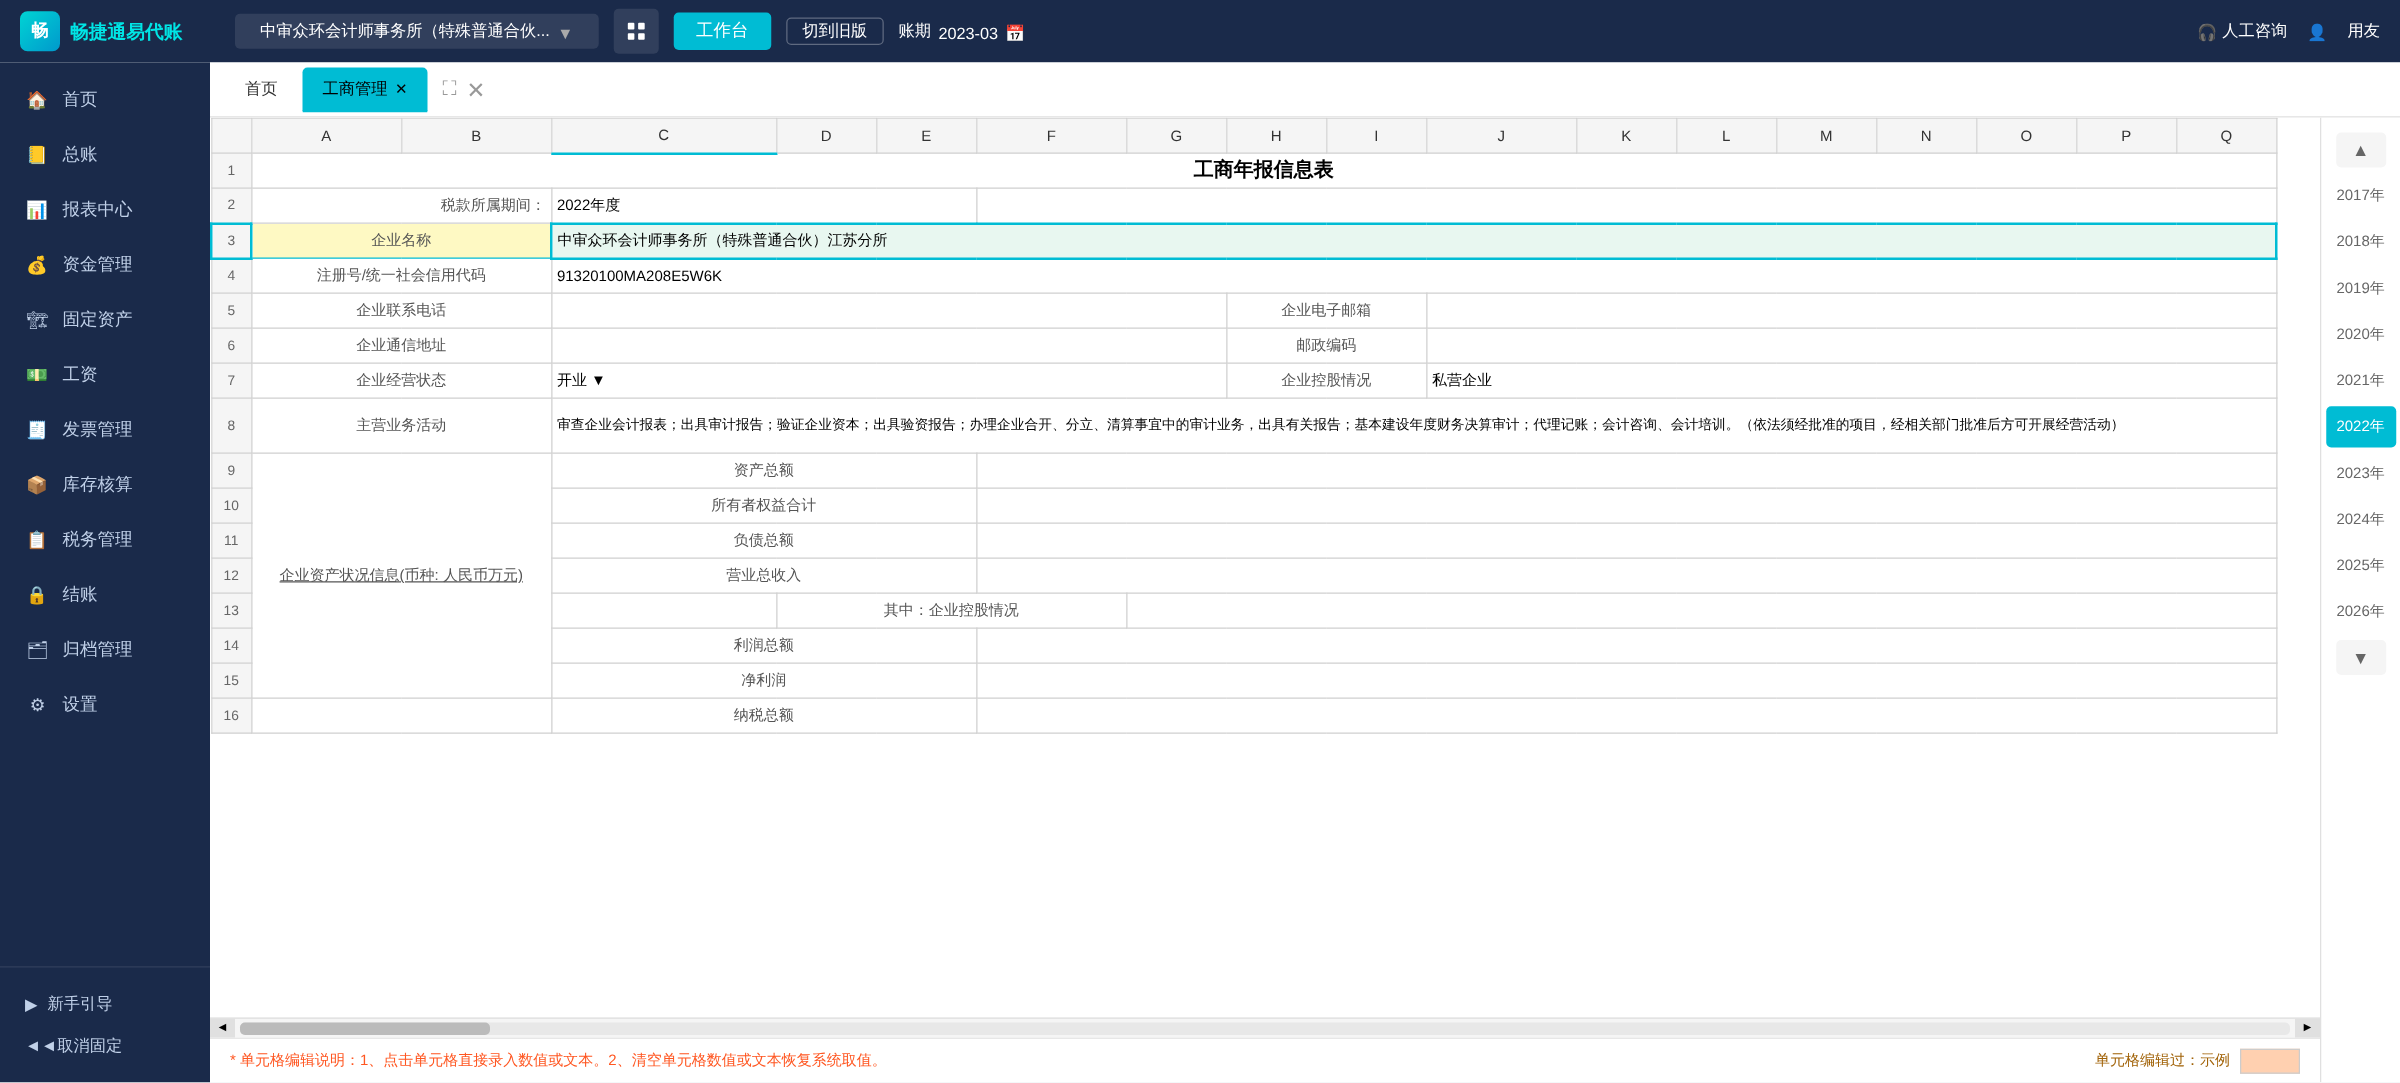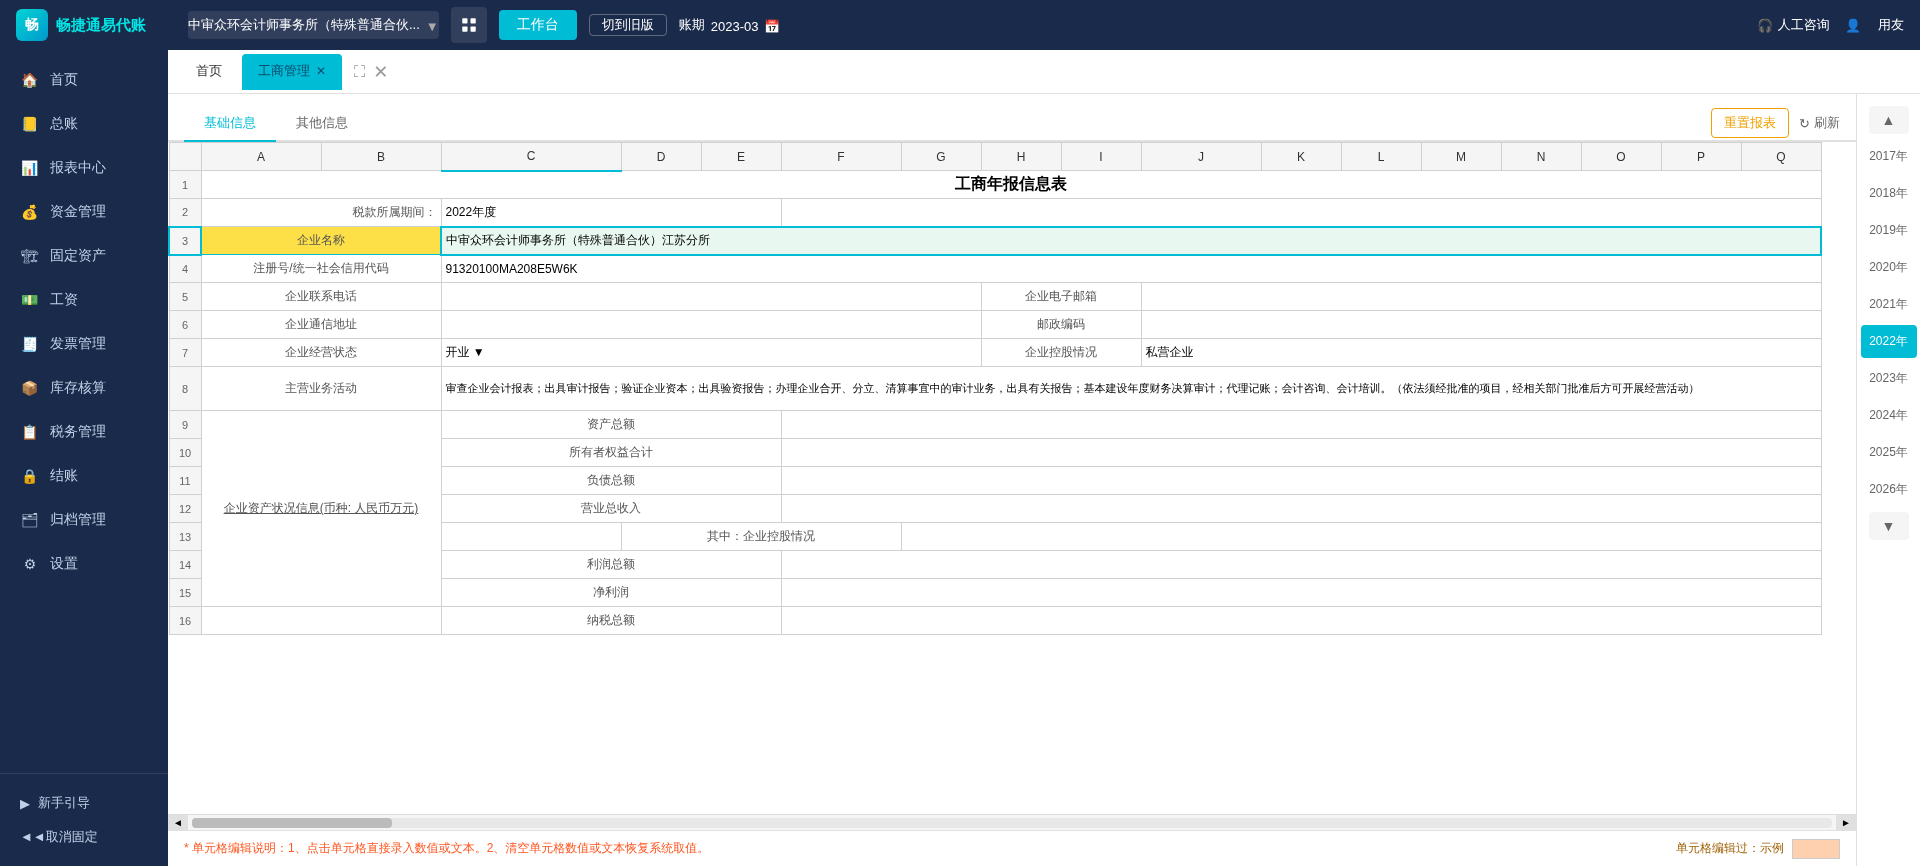--- a/index.html
+++ b/index.html
@@ -5,21 +5,21 @@
     * { box-sizing: border-box; margin: 0; padding: 0; }
     body { font-family: "Microsoft YaHei", "PingFang SC", sans-serif; font-size: 13px; background: #f0f2f5; overflow: hidden; width: 1920px; height: 866px; }
 
     
     .top-header {
       display: flex; align-items: center; height: 50px;
       background: #1a2a4a; padding: 0 16px; gap: 12px;
     }
     .logo-area { display: flex; align-items: center; gap: 8px; color: #00e5e5; font-size: 15px; font-weight: bold; min-width: 160px; }
     .logo-icon { width: 32px; height: 32px; background: linear-gradient(135deg, #00d4d4, #0099cc); border-radius: 6px; display: flex; align-items: center; justify-content: center; color: white; font-size: 14px; font-weight: bold; }
-    .company-selector { display: flex; align-items: flex-end; gap: 6px; background: rgba(255,255,255,0.1); border-radius: 4px; padding: 5px 0; color: white; cursor: pointer; font-size: 13px; }
+    .company-selector { display: flex; align-items: flex-end; gap: 6px; background: rgba(255,255,255,0.1); border-radius: 4px; padding: 5px 20px; color: white; cursor: pointer; font-size: 13px; }
     .company-selector .arrow { color: #aaa; }
     .icon-btn { width: 36px; height: 36px; background: rgba(255,255,255,0.1); border-radius: 4px; display: flex; align-items: center; justify-content: center; color: white; cursor: pointer; }
     .workbench-btn { background: #00bcd4; color: white; border: none; border-radius: 4px; padding: 6px 18px; font-size: 14px; cursor: pointer; }
     .switch-btn { background: transparent; color: white; border: 1px solid rgba(255,255,255,0.3); border-radius: 4px; padding: 1px 12px; font-size: 13px; cursor: pointer; }
     .period-area { display: flex; align-items: flex-end; gap: 6px; color: white; font-size: 13px; }
     .header-right { margin-left: auto; display: flex; align-items: center; gap: 16px; color: white; font-size: 13px; }
     .header-right .service { display: flex; align-items: center; gap: 4px; cursor: pointer; }
 
     
     .layout { display: flex; height: calc(866px - 50px); }
@@ -29,21 +29,21 @@
     .sidebar-bottom { margin-top: auto; padding: 12px 0; border-top: 1px solid rgba(255,255,255,0.1); }
     .pin-btn { display: flex; align-items: center; gap: 8px; padding: 8px 20px; color: #c0d0e8; cursor: pointer; font-size: 13px; }
 
     
     .main-content { flex: 1; display: flex; flex-direction: column; background: #f0f2f5; overflow: hidden; }
 
     
     .tab-bar { display: flex; align-items: center; height: 44px; background: white; border-bottom: 1px solid #e0e0e0; padding: 0 12px; gap: 4px; }
     .tab-item { display: flex; align-items: center; gap: 6px; padding: 8px 16px; border-radius: 4px 4px 0 0; cursor: pointer; font-size: 13px; color: #666; border-bottom: 2px solid transparent; }
     .tab-item.home { color: #333; background: transparent; border-bottom: 2px solid transparent; }
-    .tab-item.active { background: #00bcd4; color: #0c4a6e; border-bottom: 2px solid #00bcd4; }
+    .tab-item.active { background: #00bcd4; color: #000000; border-bottom: 2px solid #00bcd4; }
     .tab-item .close { font-size: 12px; cursor: pointer; }
     .fullscreen-btn { margin-left: 8px; cursor: pointer; color: #666; }
     .close-all-btn { margin-left: 4px; cursor: pointer; color: #666; font-size: 16px; }
 
     
     .content-area { flex: 1; display: flex; overflow: hidden; }
     .report-area { flex: 1; display: flex; flex-direction: column; background: white; margin: 0; overflow: hidden; }
 
     
     .sub-tabs { display: flex; align-items: center; padding: 12px 16px 0; border-bottom: 2px solid #e0e0e0; background: white; }
@@ -212,35 +212,20 @@
         <span>工商管理</span>
         <span class="close">✕</span>
       </div>
       <span class="fullscreen-btn" style="font-size:16px; color:#999; margin-left:8px;">⛶</span>
       <span class="close-all-btn" style="font-size:18px; color:#999; margin-left:4px;">✕</span>
     </div>
 
     <div class="content-area">
       <div class="report-area">
 
-        <div class="sub-tabs">
-          <div class="sub-tab active">
-            <span>基础信息</span>
-          </div>
-          <div class="sub-tab">
-            <span>其他信息</span>
-          </div>
-          <div class="sub-tab-actions">
-            <button class="reset-btn">重置报表</button>
-            <button class="refresh-btn">
-              <span>↻</span>
-              <span>刷新</span>
-            </button>
-          </div>
-        </div>
 
         <div class="spreadsheet-container">
           <div class="spreadsheet-wrapper">
             <table class="sheet">
               <colgroup>
                 <col class="col-row">
                 <col class="col-a">
                 <col class="col-b">
                 <col class="col-c">
                 <col class="col-d">
@@ -289,21 +274,21 @@
 
                 <tr>
                   <td class="row-header">2</td>
                   <td colspan="2" class="label-cell" style="text-align:right;">税款所属期间：</td>
                   <td colspan="3" style="text-align:left;">2022年度</td>
                   <td colspan="12"></td>
                 </tr>
 
                 <tr style="background:#e8f7f0;">
                   <td class="row-header" style="background:#e8f7f0; border: 2px solid #00bcd4;">3</td>
-                  <td colspan="2" class="label-cell" style="background:#fde047; border: 1px solid #00bcd4;">企业名称</td>
+                  <td colspan="2" class="label-cell" style="background:#fef9c3; border: 1px solid #00bcd4;">企业名称</td>
                   <td colspan="15" style="text-align:left; background:#e8f7f0; border: 2px solid #00bcd4;">中审众环会计师事务所（特殊普通合伙）江苏分所</td>
                 </tr>
 
                 <tr>
                   <td class="row-header">4</td>
                   <td colspan="2" class="label-cell">注册号/统一社会信用代码</td>
                   <td colspan="15" style="text-align:left;">91320100MA208E5W6K</td>
                 </tr>
 
                 <tr>

